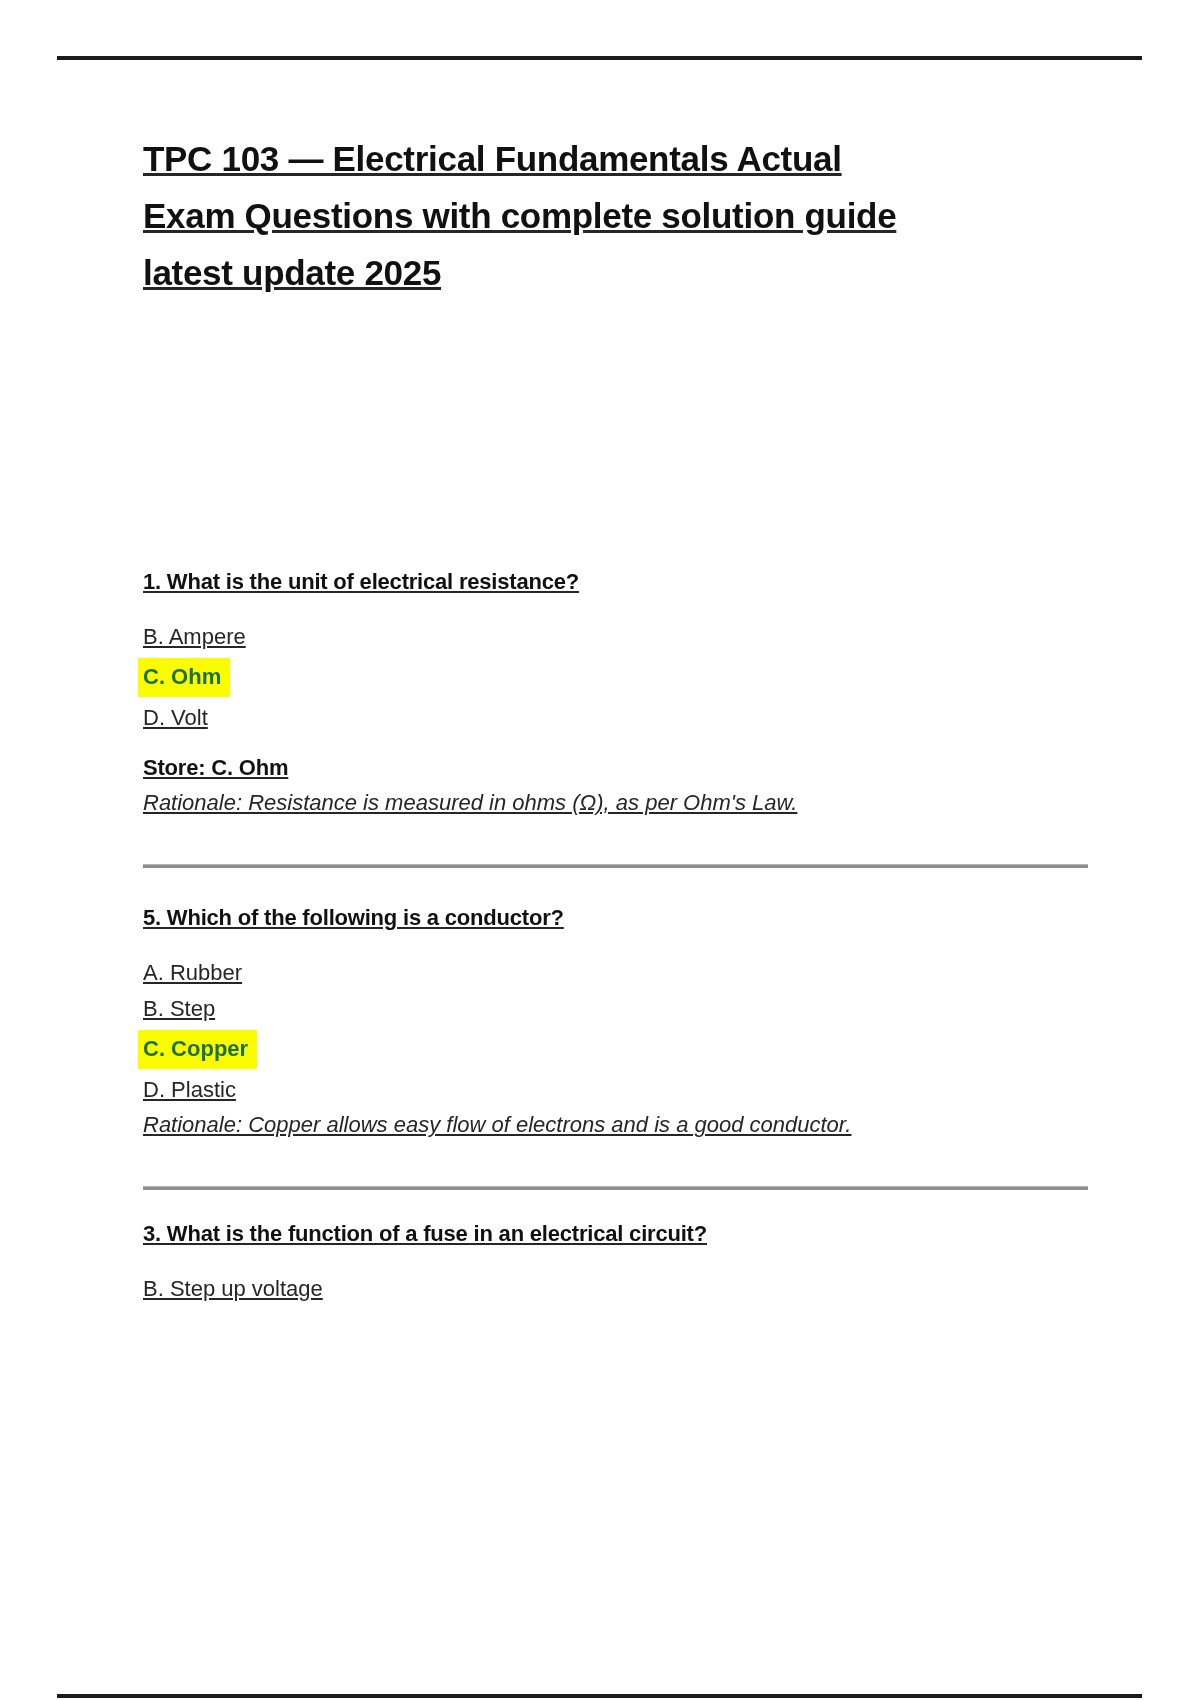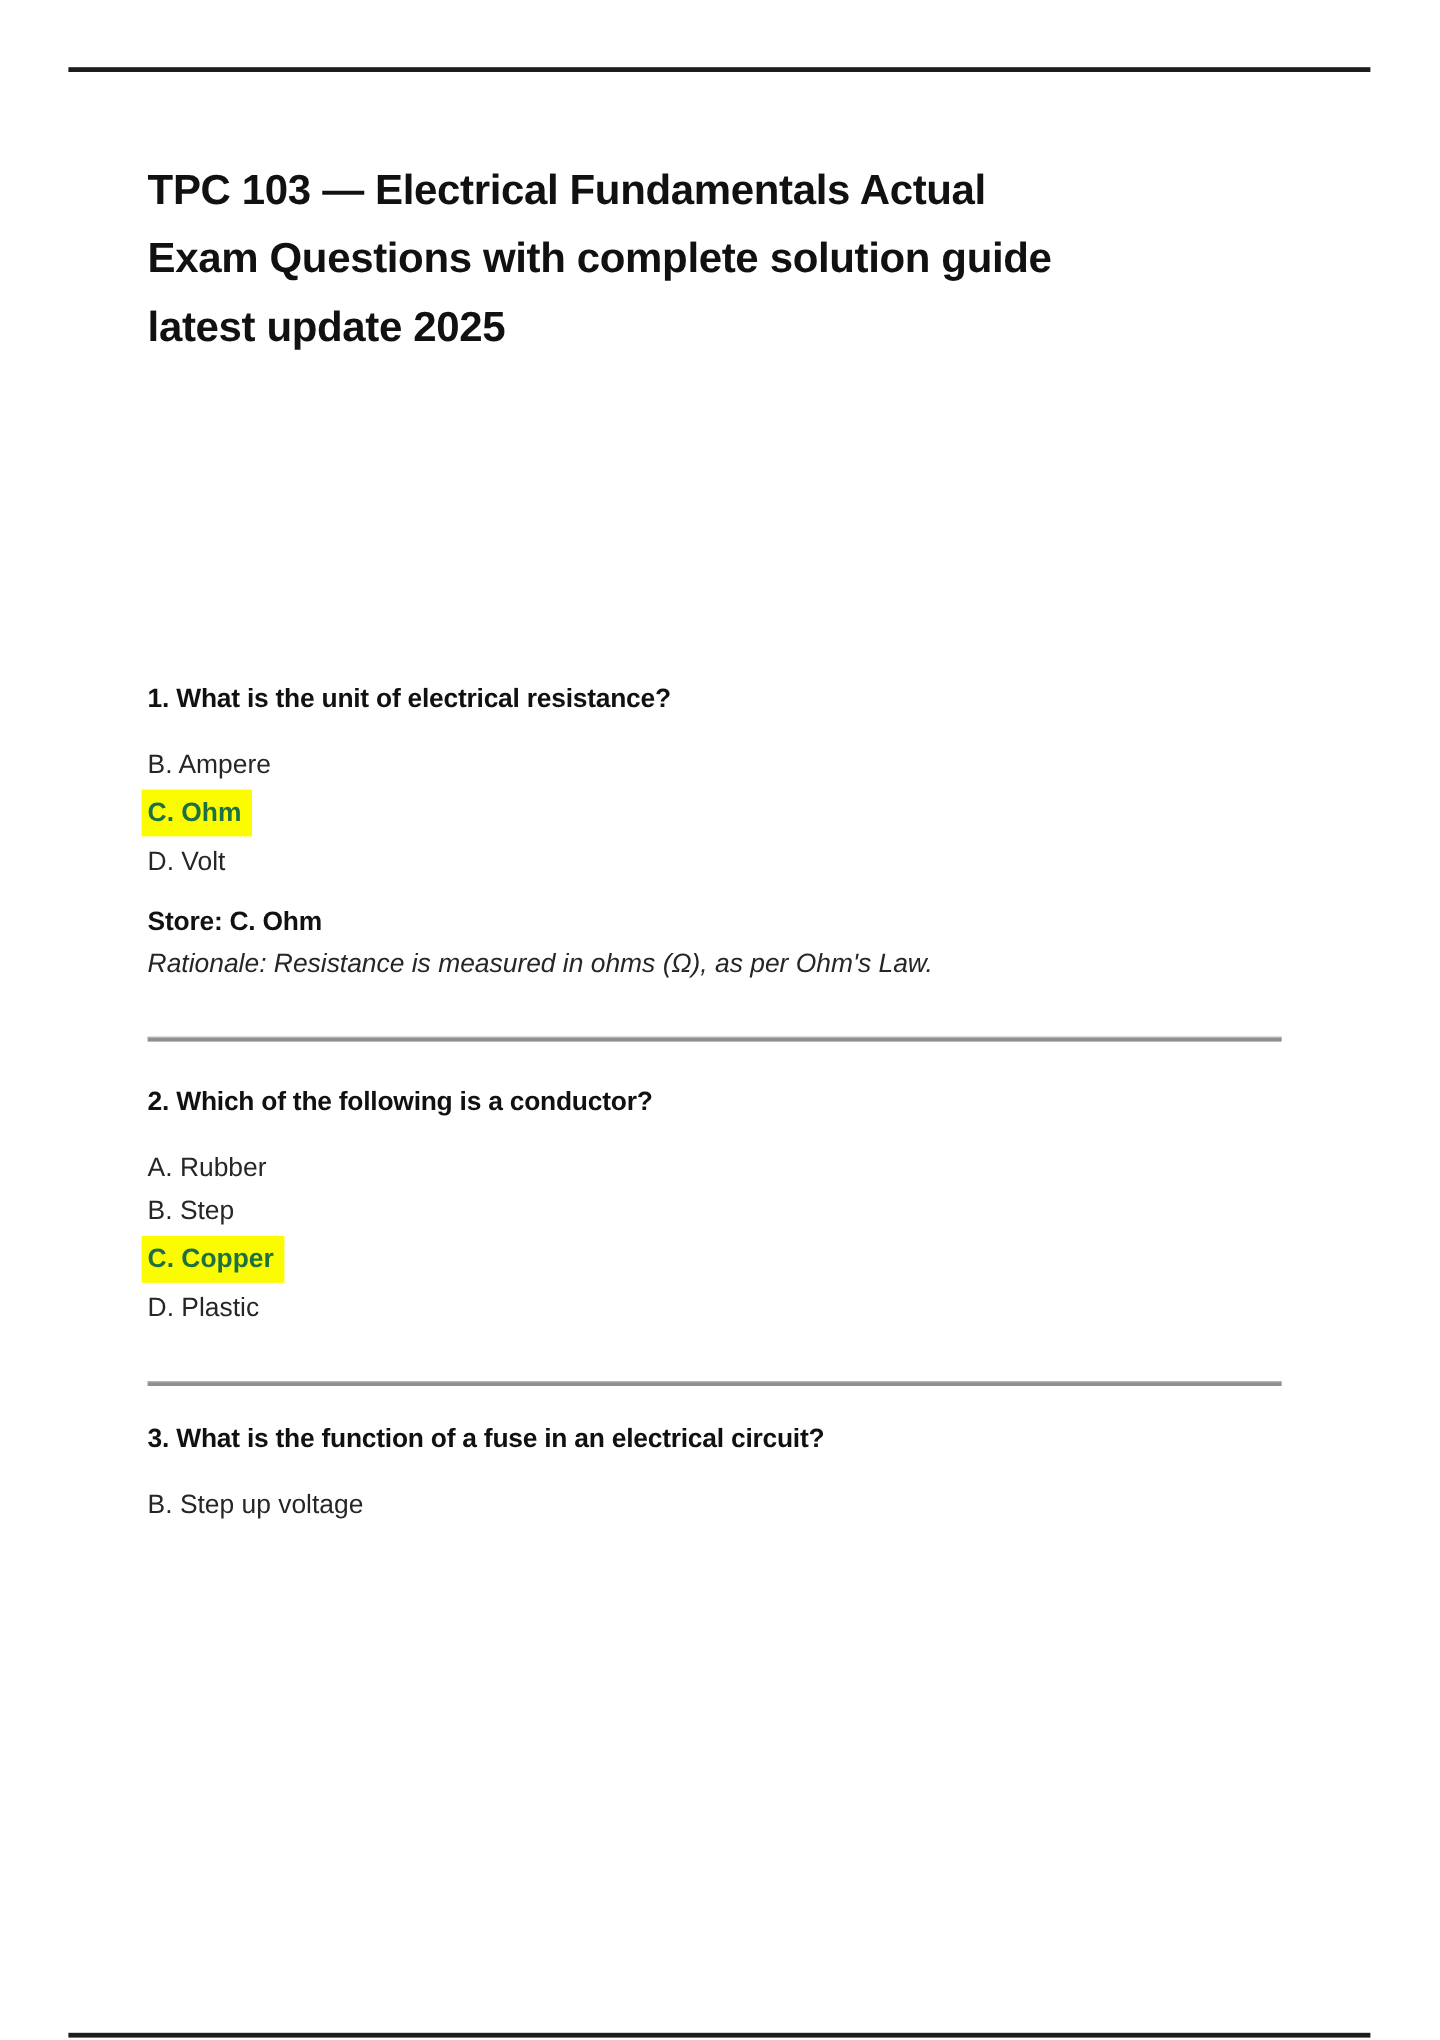--- a/index.html
+++ b/index.html
@@ -24,22 +24,23 @@
     width: 1200px; height: 1700px;
     background: #ffffff;
   }
   .rule {
     position: absolute; left: 57px; width: 1085px; height: 4px;
     background: var(--rule-black);
   }
   .rule-top { top: 56px; }
   .rule-bottom { top: 1694px; }
   .content {
-    position: absolute; left: 123px; top: 0;
+    position: absolute; left: 143px; top: 0;
     width: 965px;
+    text-decoration: underline;
   }
   .doc-title {
     margin-top: 130px;
     font-size: 35px;
     font-weight: 700;
     line-height: 57px;
     color: var(--text-strong);
     letter-spacing: -0.3px;
   }
   .question.q1 { margin-top: 266px; }
@@ -110,27 +111,28 @@
         <div class="option"><span class="hl">C. Ohm</span></div>
         <div class="option"><span>D. Volt</span></div>
       </div>
       <div class="answer">Store: C. Ohm</div>
       <div class="rationale">Rationale: Resistance is measured in ohms (Ω), as per Ohm's Law.</div>
     </div>
 
     <div class="divider"></div>
 
     <div class="question q2">
-      <div class="q-heading">2. Which of the following is a conductor?</div>
+      <div class="q-heading">5. Which of the following is a conductor?</div>
       <div class="options">
         <div class="option"><span>A. Rubber</span></div>
         <div class="option"><span>B. Step</span></div>
         <div class="option"><span class="hl">C. Copper</span></div>
         <div class="option"><span>D. Plastic</span></div>
       </div>
+      <div class="rationale">Rationale: Copper allows easy flow of electrons and is a good conductor.</div>
     </div>
 
     <div class="divider"></div>
 
     <div class="question q3">
       <div class="q-heading">3. What is the function of a fuse in an electrical circuit?</div>
       <div class="options">
         <div class="option"><span>B. Step up voltage</span></div>
       </div>
     </div>

